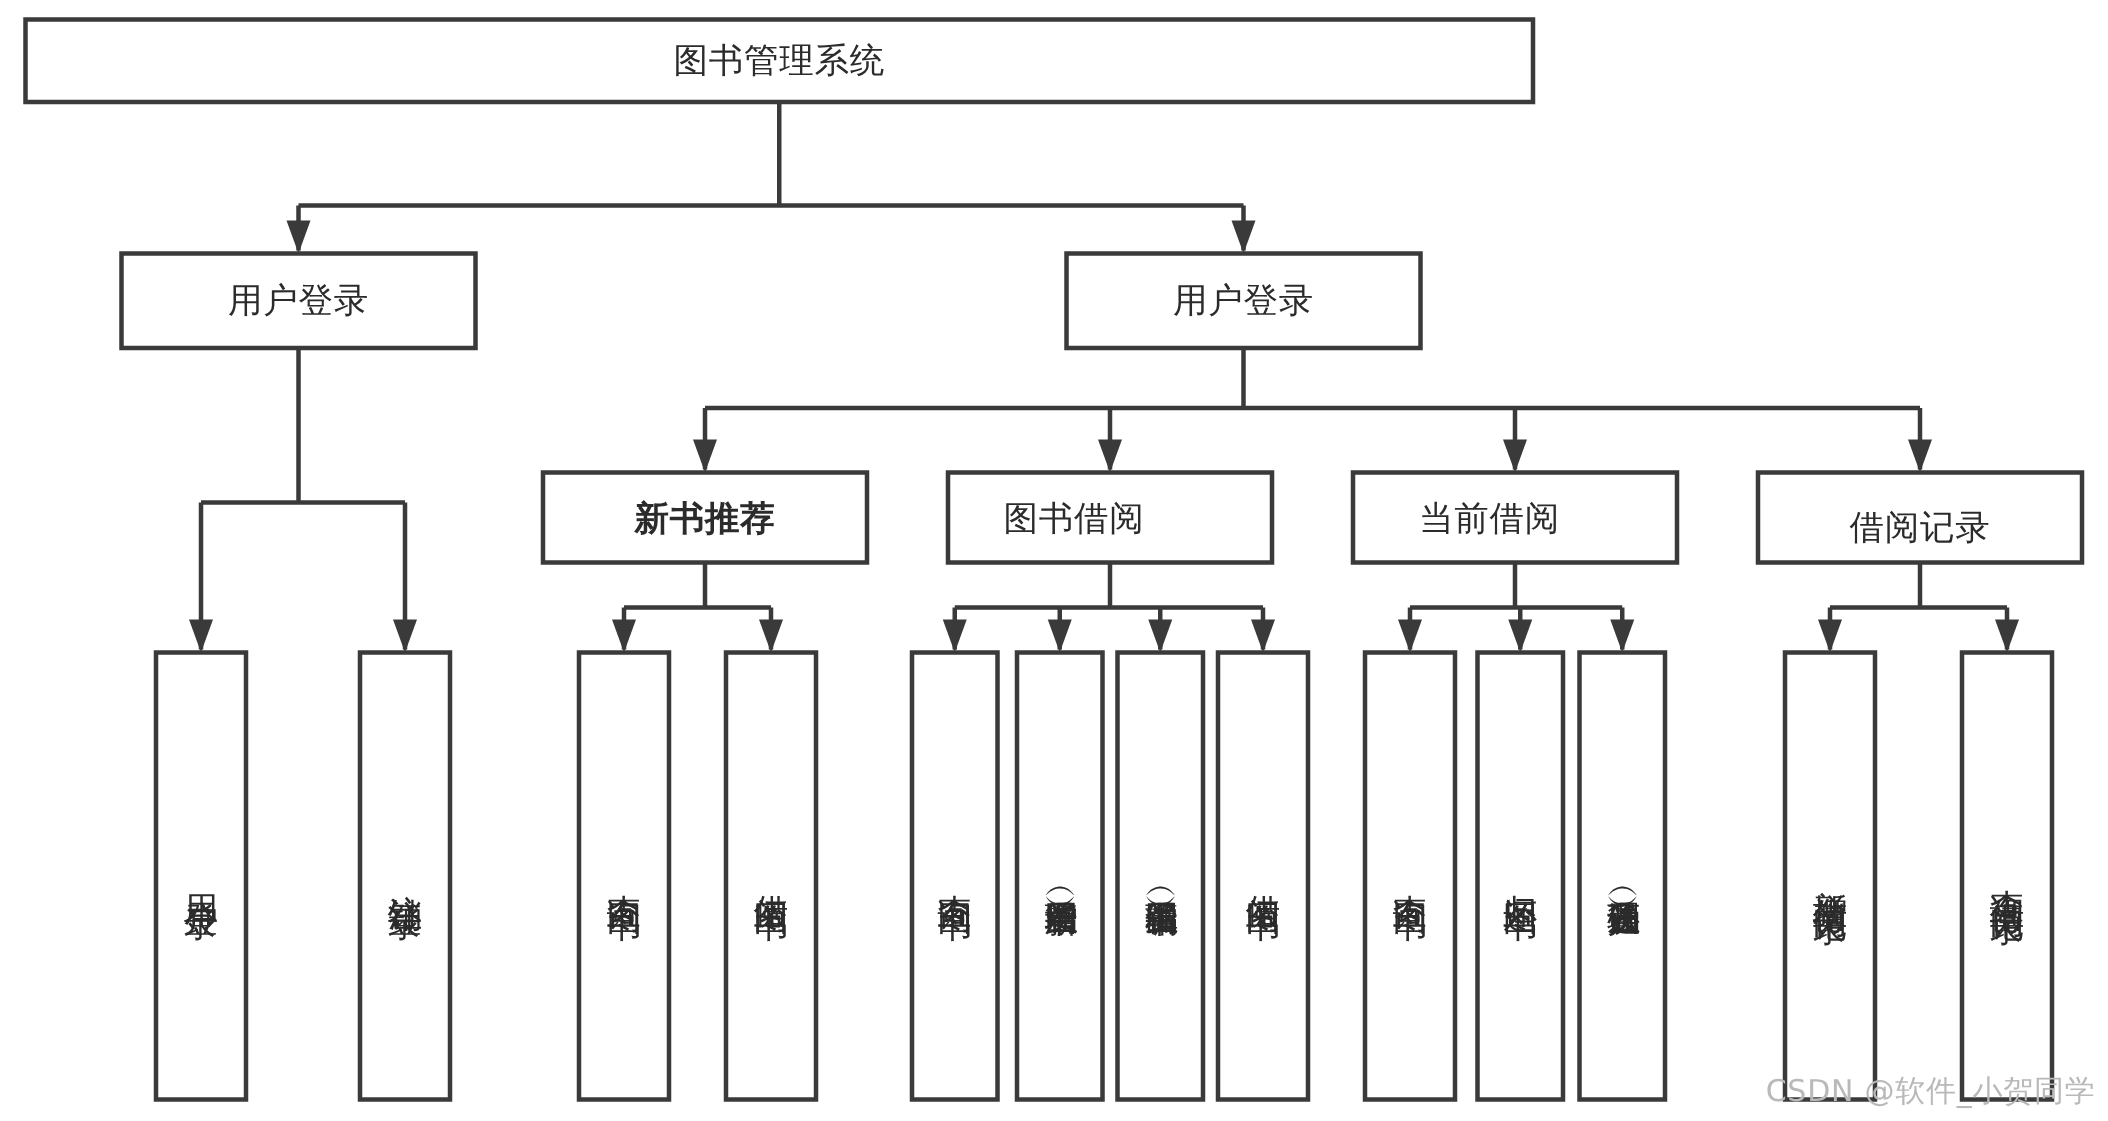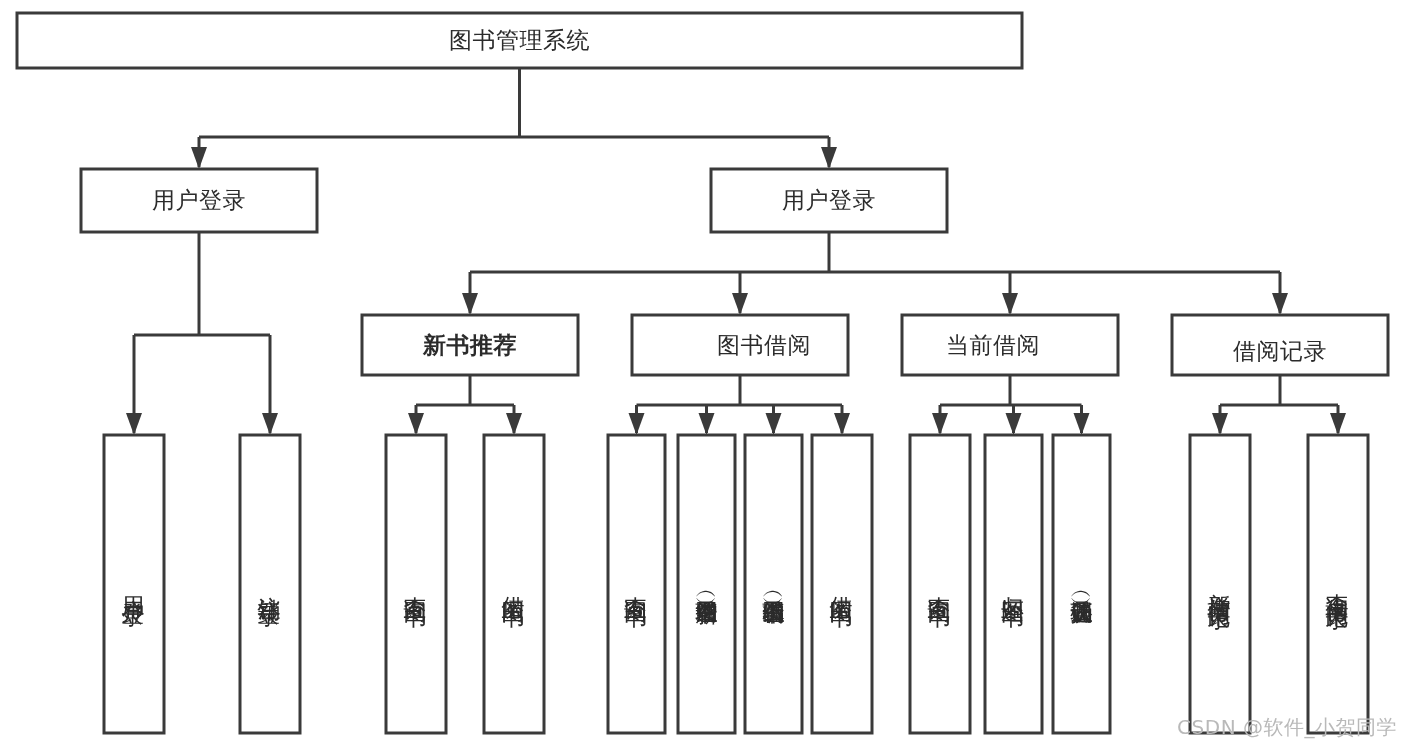--- a/index.html
+++ b/index.html
@@ -162,21 +162,21 @@
         <rect x="1190" y="435" width="60" height="298" class="node-box"></rect>
         <rect x="1308" y="435" width="60" height="298" class="node-box"></rect>
       </g>
   </svg>
 
   <div id="label-layer">
       <div class="h-label" style="left: 17px; top: 13px; width: 1005px; height: 55px; font-family: Liberation Serif, serif;">图书管理系统</div>
       <div class="h-label" style="left: 81px; top: 169px; width: 236px; height: 63px;">用户登录</div>
       <div class="h-label" style="left: 711px; top: 169px; width: 236px; height: 63px;">用户登录</div>
       <div class="h-label" style="left: 362px; top: 315px; width: 216px; height: 60px; font-weight: bold;">新书推荐</div>
-      <div class="h-label" style="left: 656px; top: 315px; width: 216px; height: 60px;">图书借阅</div>
+      <div class="h-label" style="left: 608px; top: 315px; width: 216px; height: 60px;">图书借阅</div>
       <div class="h-label" style="left: 902px; top: 315px; width: 182px; height: 60px;">当前借阅</div>
       <div class="h-label" style="left: 1172px; top: 315px; width: 216px; height: 72px;">借阅记录</div>
       <div class="v-label" style="left: 104px; top: 435px; width: 60px; height: 298px;">用户登录</div>
       <div class="v-label" style="left: 240px; top: 435px; width: 60px; height: 298px;">注销登录</div>
       <div class="v-label" style="left: 386px; top: 435px; width: 60px; height: 298px;">查询图书</div>
       <div class="v-label" style="left: 484px; top: 435px; width: 60px; height: 298px;">借阅图书</div>
       <div class="v-label" style="left: 608px; top: 435px; width: 57px; height: 298px;">查询图书</div>
       <div class="v-label tight" style="left: 678px; top: 435px; width: 57px; height: 298px;">新增图书（管理员）</div>
       <div class="v-label tight" style="left: 745px; top: 435px; width: 57px; height: 298px;">编辑图书（管理员）</div>
       <div class="v-label" style="left: 812px; top: 435px; width: 60px; height: 298px;">借阅图书</div>

